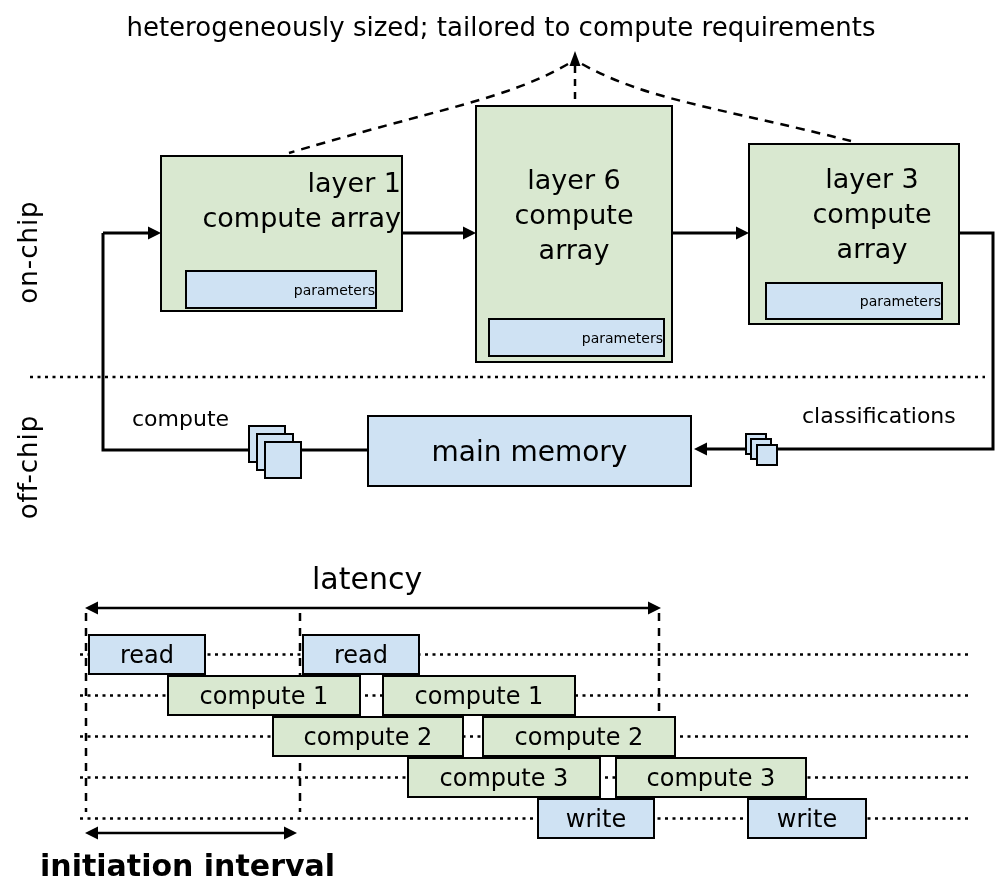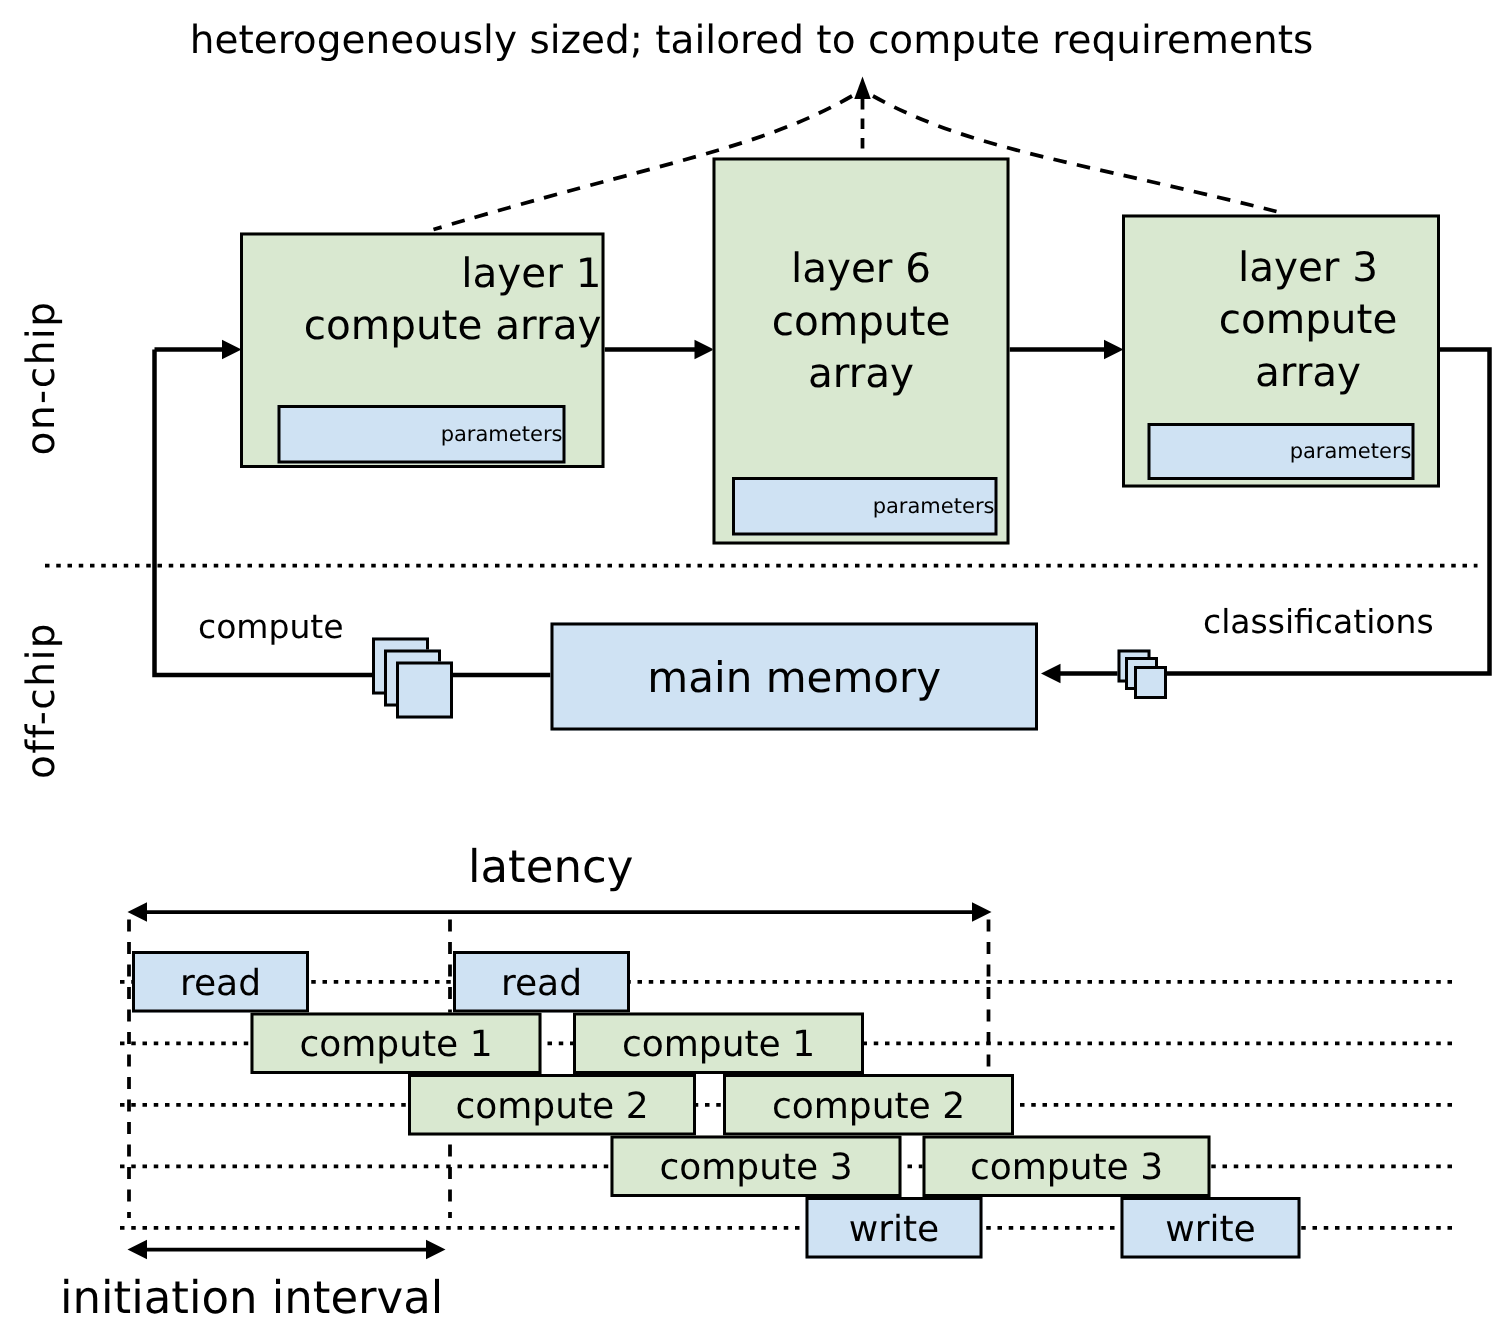--- a/index.html
+++ b/index.html
@@ -179,15 +179,15 @@
 
   <div class="t-box t-compute" style="left:272px;top:716px;width:192px;">compute 2</div>
   <div class="t-box t-compute" style="left:482px;top:716px;width:194px;">compute 2</div>
 
   <div class="t-box t-compute" style="left:407px;top:757px;width:194px;">compute 3</div>
   <div class="t-box t-compute" style="left:615px;top:757px;width:192px;">compute 3</div>
 
   <div class="t-box t-io" style="left:537px;top:798px;width:118px;">write</div>
   <div class="t-box t-io" style="left:747px;top:798px;width:120px;">write</div>
 
-  <div class="timing-label" style="left:40px;top:848px;">initiation interval</div>
+  <div class="timing-label" style="left:40px;top:848px;font-weight:bold;">initiation interval</div>
 
 </div>
 
 </body></html>

